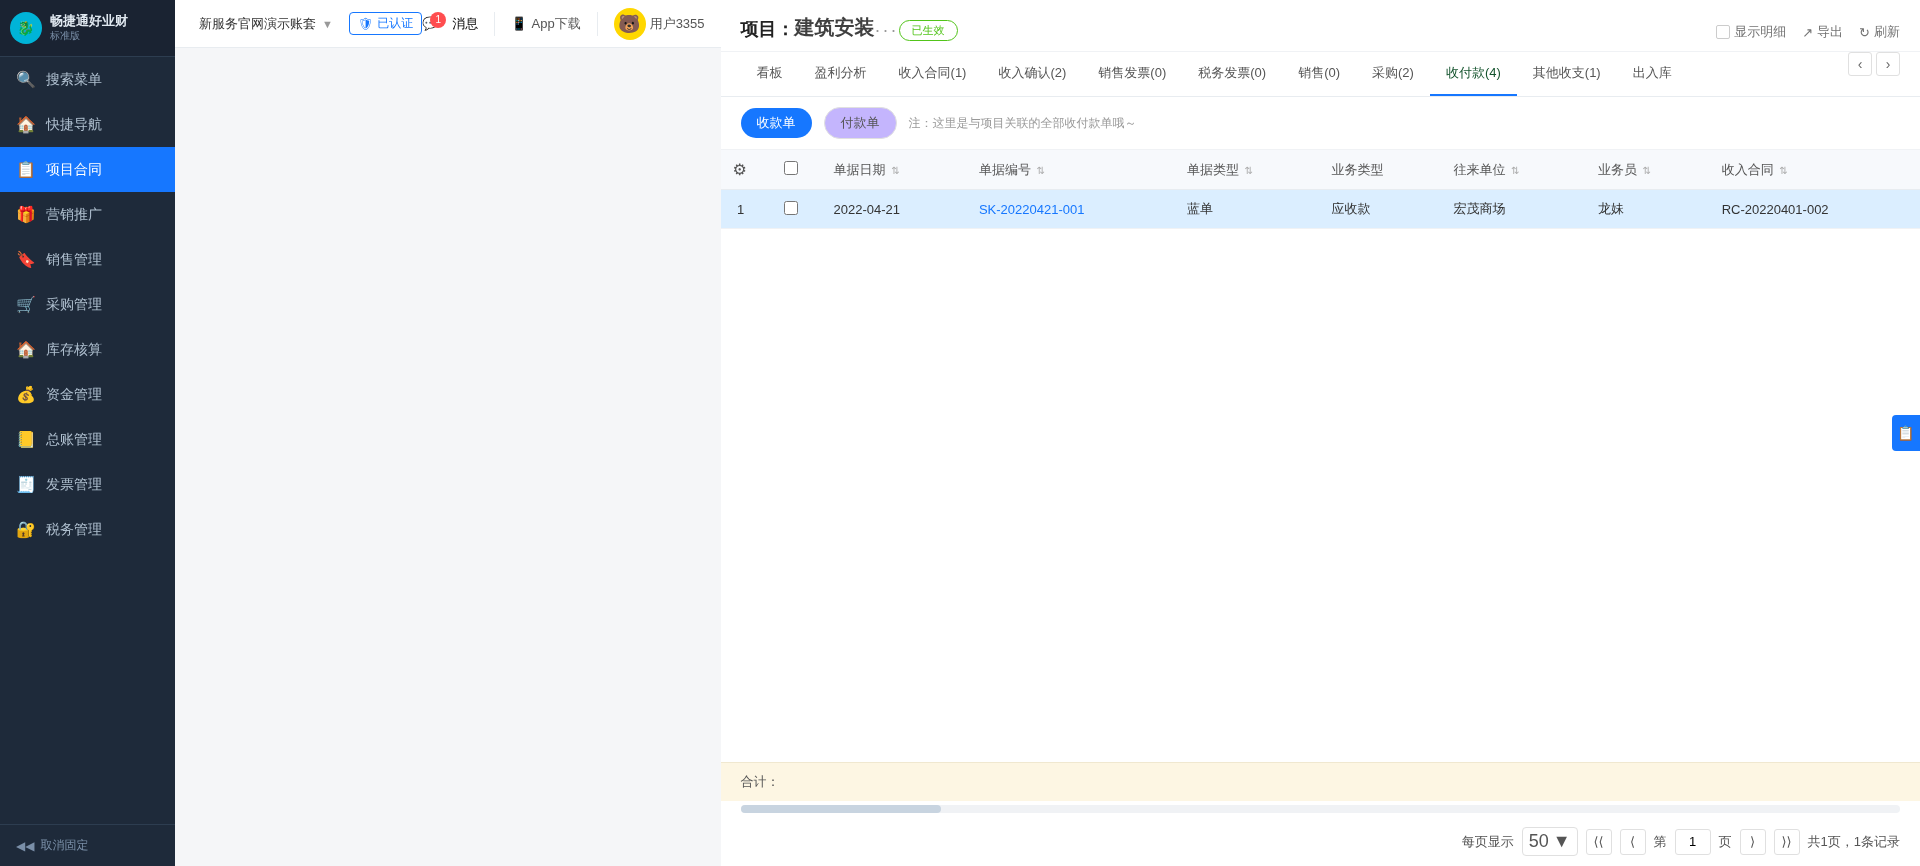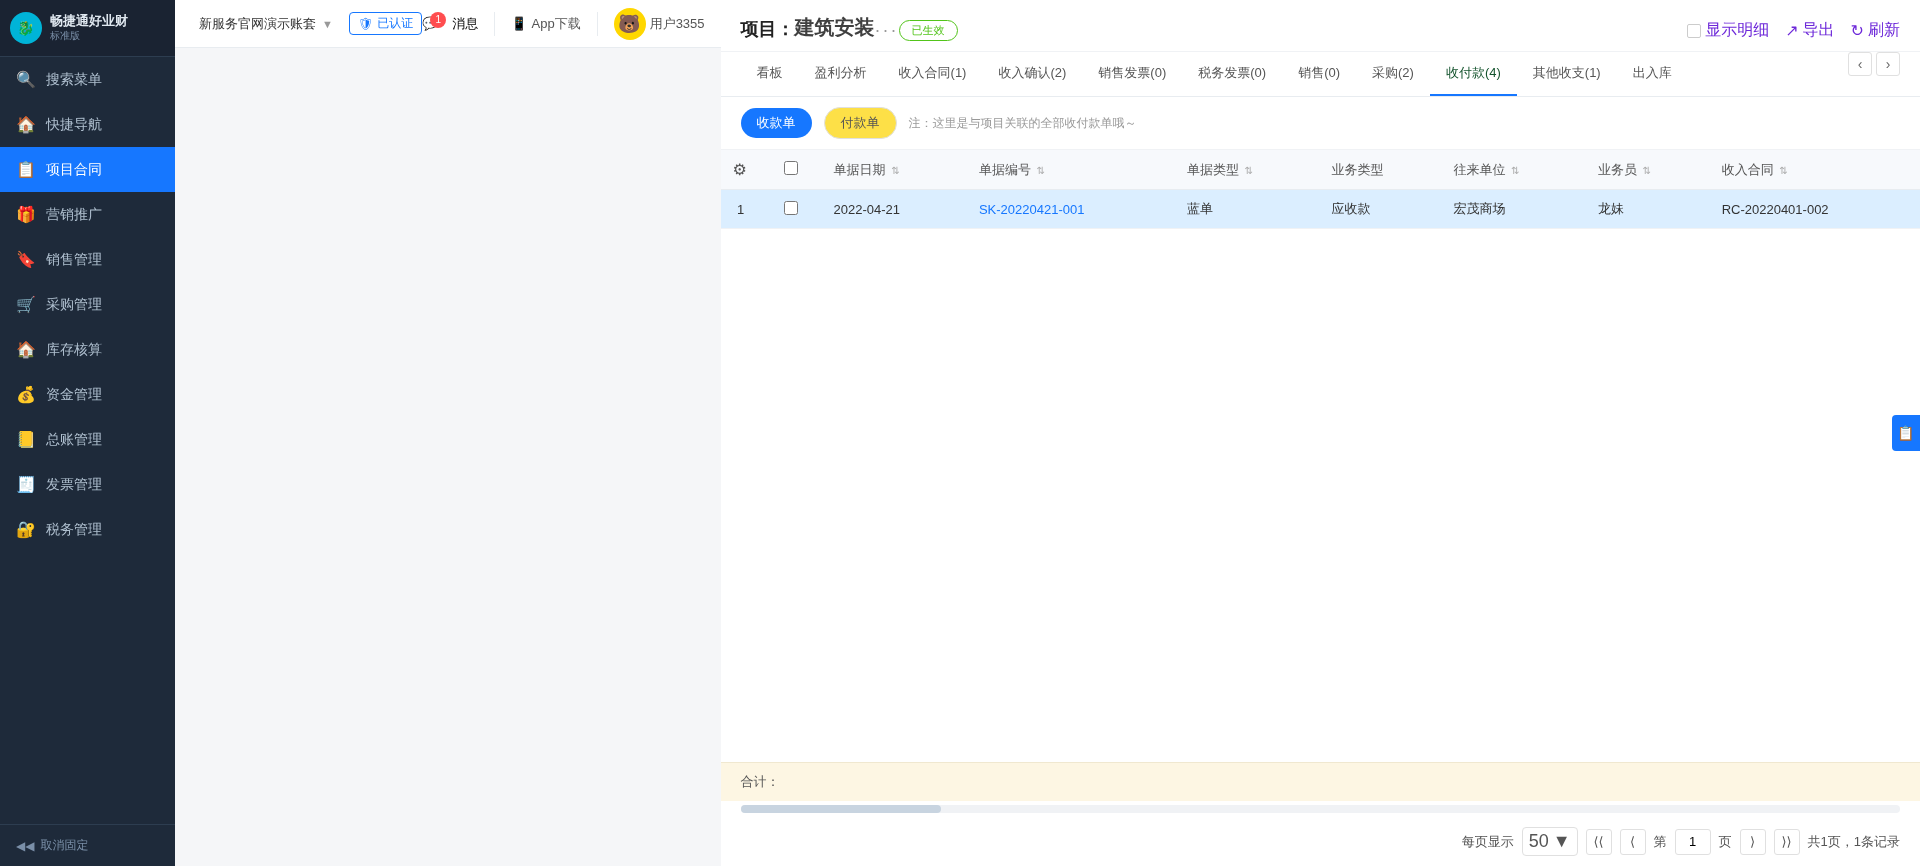--- a/index.html
+++ b/index.html
@@ -121,21 +121,21 @@
       padding: 14px 20px 10px;
       display: flex;
       align-items: flex-end;
       border-bottom: 1px solid #f0f2f5;
     }
     .project-more { color: #999; font-size: 18px; cursor: pointer; letter-spacing: 2px; }
     .project-status {
       border: 1px solid #52c41a; color: #52c41a; padding: 2px 12px; border-radius: 12px; font-size: 11px;
     }
     .project-header-actions { margin-left: auto; display: flex; align-items: center; gap: 16px; }
-    .header-action { display: flex; align-items: center; gap: 4px; font-size: 16px; color: #6d28d9; cursor: pointer; }
+    .header-action { display: flex; align-items: center; gap: 4px; font-size: 13px; color: #737373; cursor: pointer; }
     .header-checkbox { width: 14px; height: 14px; border: 1px solid #ccc; border-radius: 2px; display: inline-flex; align-items: center; justify-content: center; cursor: pointer; }
 
     
     .sub-tabs {
       display: flex;
       align-items: flex-start;
       padding: 0 20px;
       border-bottom: 1px solid #e8ecf0;
       gap: 0;
     }
@@ -152,21 +152,21 @@
       display: flex;
       align-items: center;
       padding: 10px 20px;
       gap: 12px;
       border-bottom: 1px solid #f0f2f5;
     }
     .filter-btn {
       padding: 6px 16px; border-radius: 20px; font-size: 13px; cursor: pointer; border: none;
     }
     .filter-btn.active { background: #1677ff; color: white; }
-    .filter-btn.inactive { background: #fde047; color: #555; border: 1px solid #e0e0e0; }
+    .filter-btn.inactive { background: #c4b5fd; color: #555; border: 1px solid #e0e0e0; }
     .filter-note { color: #999; font-size: 12px; }
 
     
     .table-wrapper { flex: 1; overflow: auto; }
     .data-table { width: 100%; border-collapse: collapse; font-size: 13px; }
     .data-table thead tr { background: #f7f9fc; }
     .data-table thead th {
       padding: 10px 12px; text-align: left; color: #555; font-weight: 500;
       border-bottom: 1px solid #e8ecf0; white-space: nowrap;
     }

